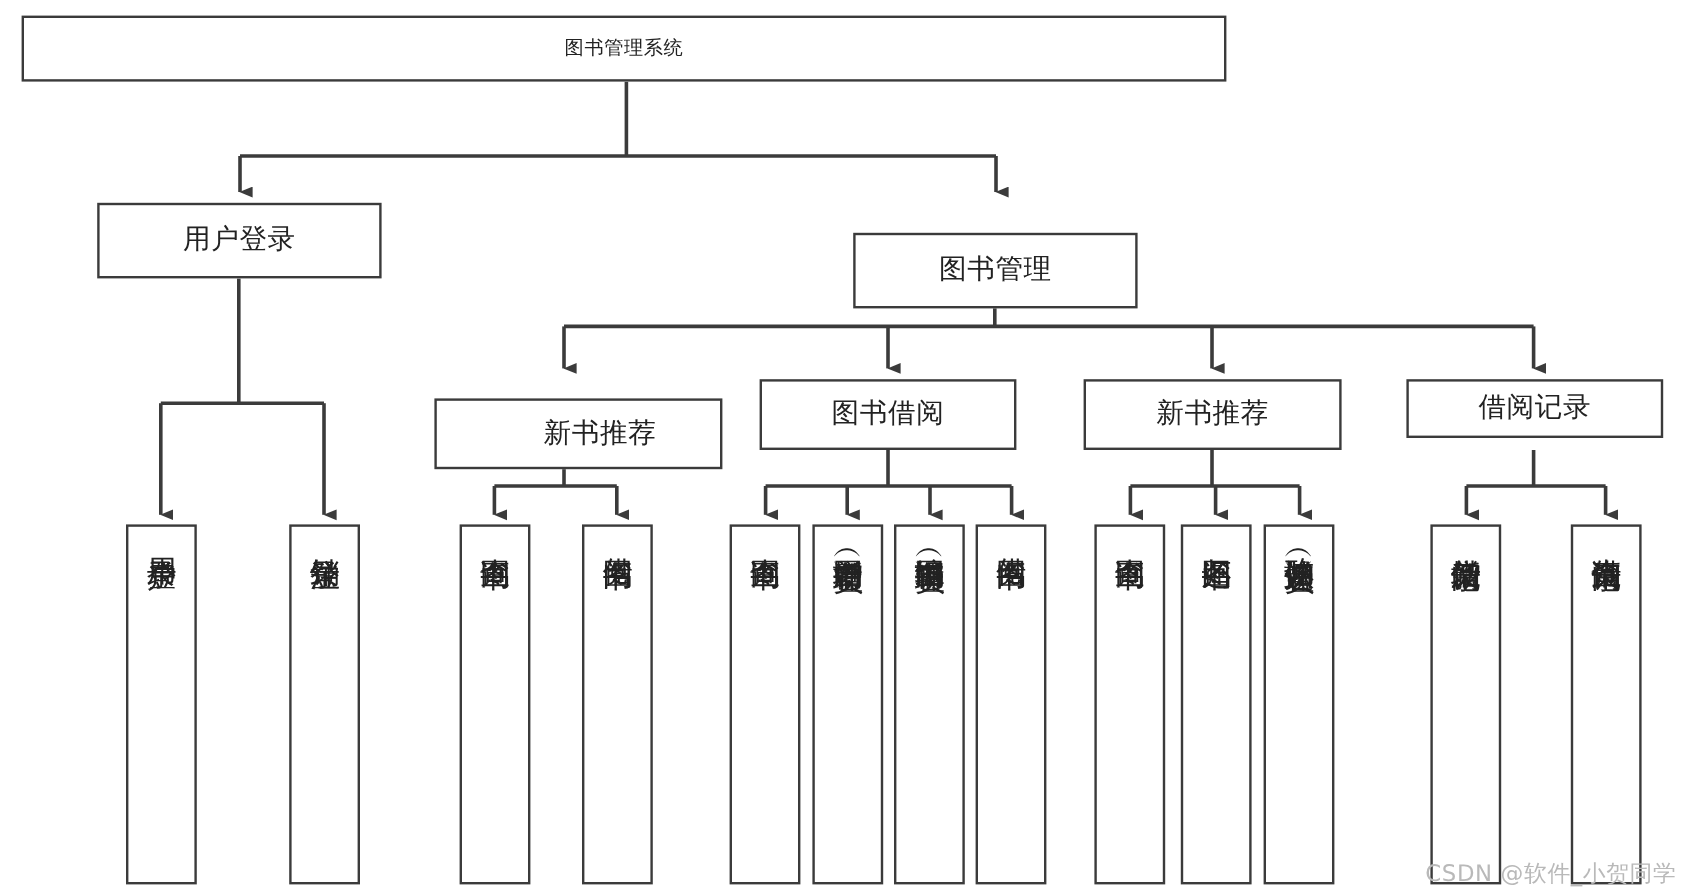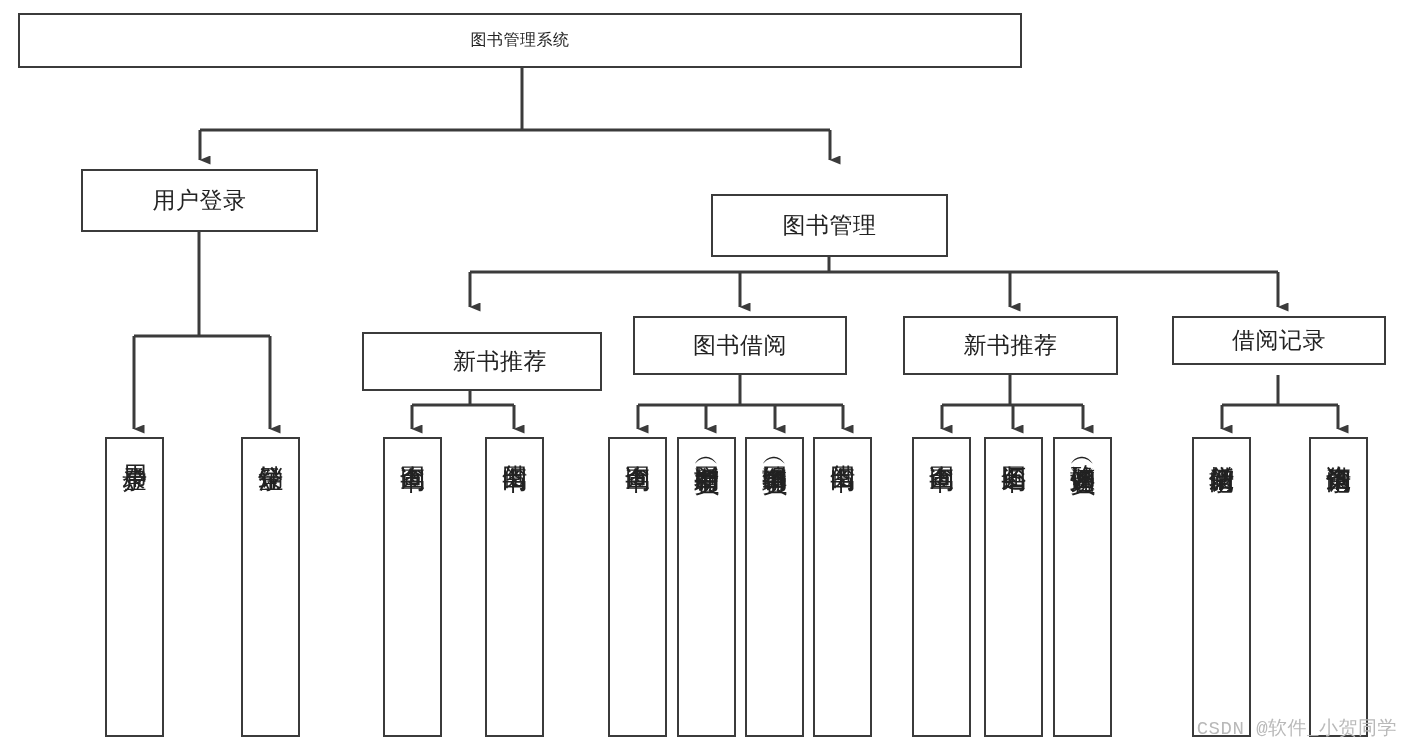--- a/index.html
+++ b/index.html
@@ -58,21 +58,20 @@
   }
   .node.root .label { font-size: 16px; }
   .watermark {
     position: absolute;
     right: 8px;
     bottom: 6px;
     font-size: 19px;
     color: #b9b9b9;
     letter-spacing: 0.5px;
     white-space: nowrap;
-    font-family: Liberation Mono, monospace;
   }
 </style>
 </head>
 <body>
 
 <div id="canvas">
 
   <svg class="wires" viewBox="0 0 1405 747">
     <defs>
       <marker id="arrow" markerWidth="10" markerHeight="12" refX="4.5" refY="10.5" orient="auto" markerUnits="userSpaceOnUse">

